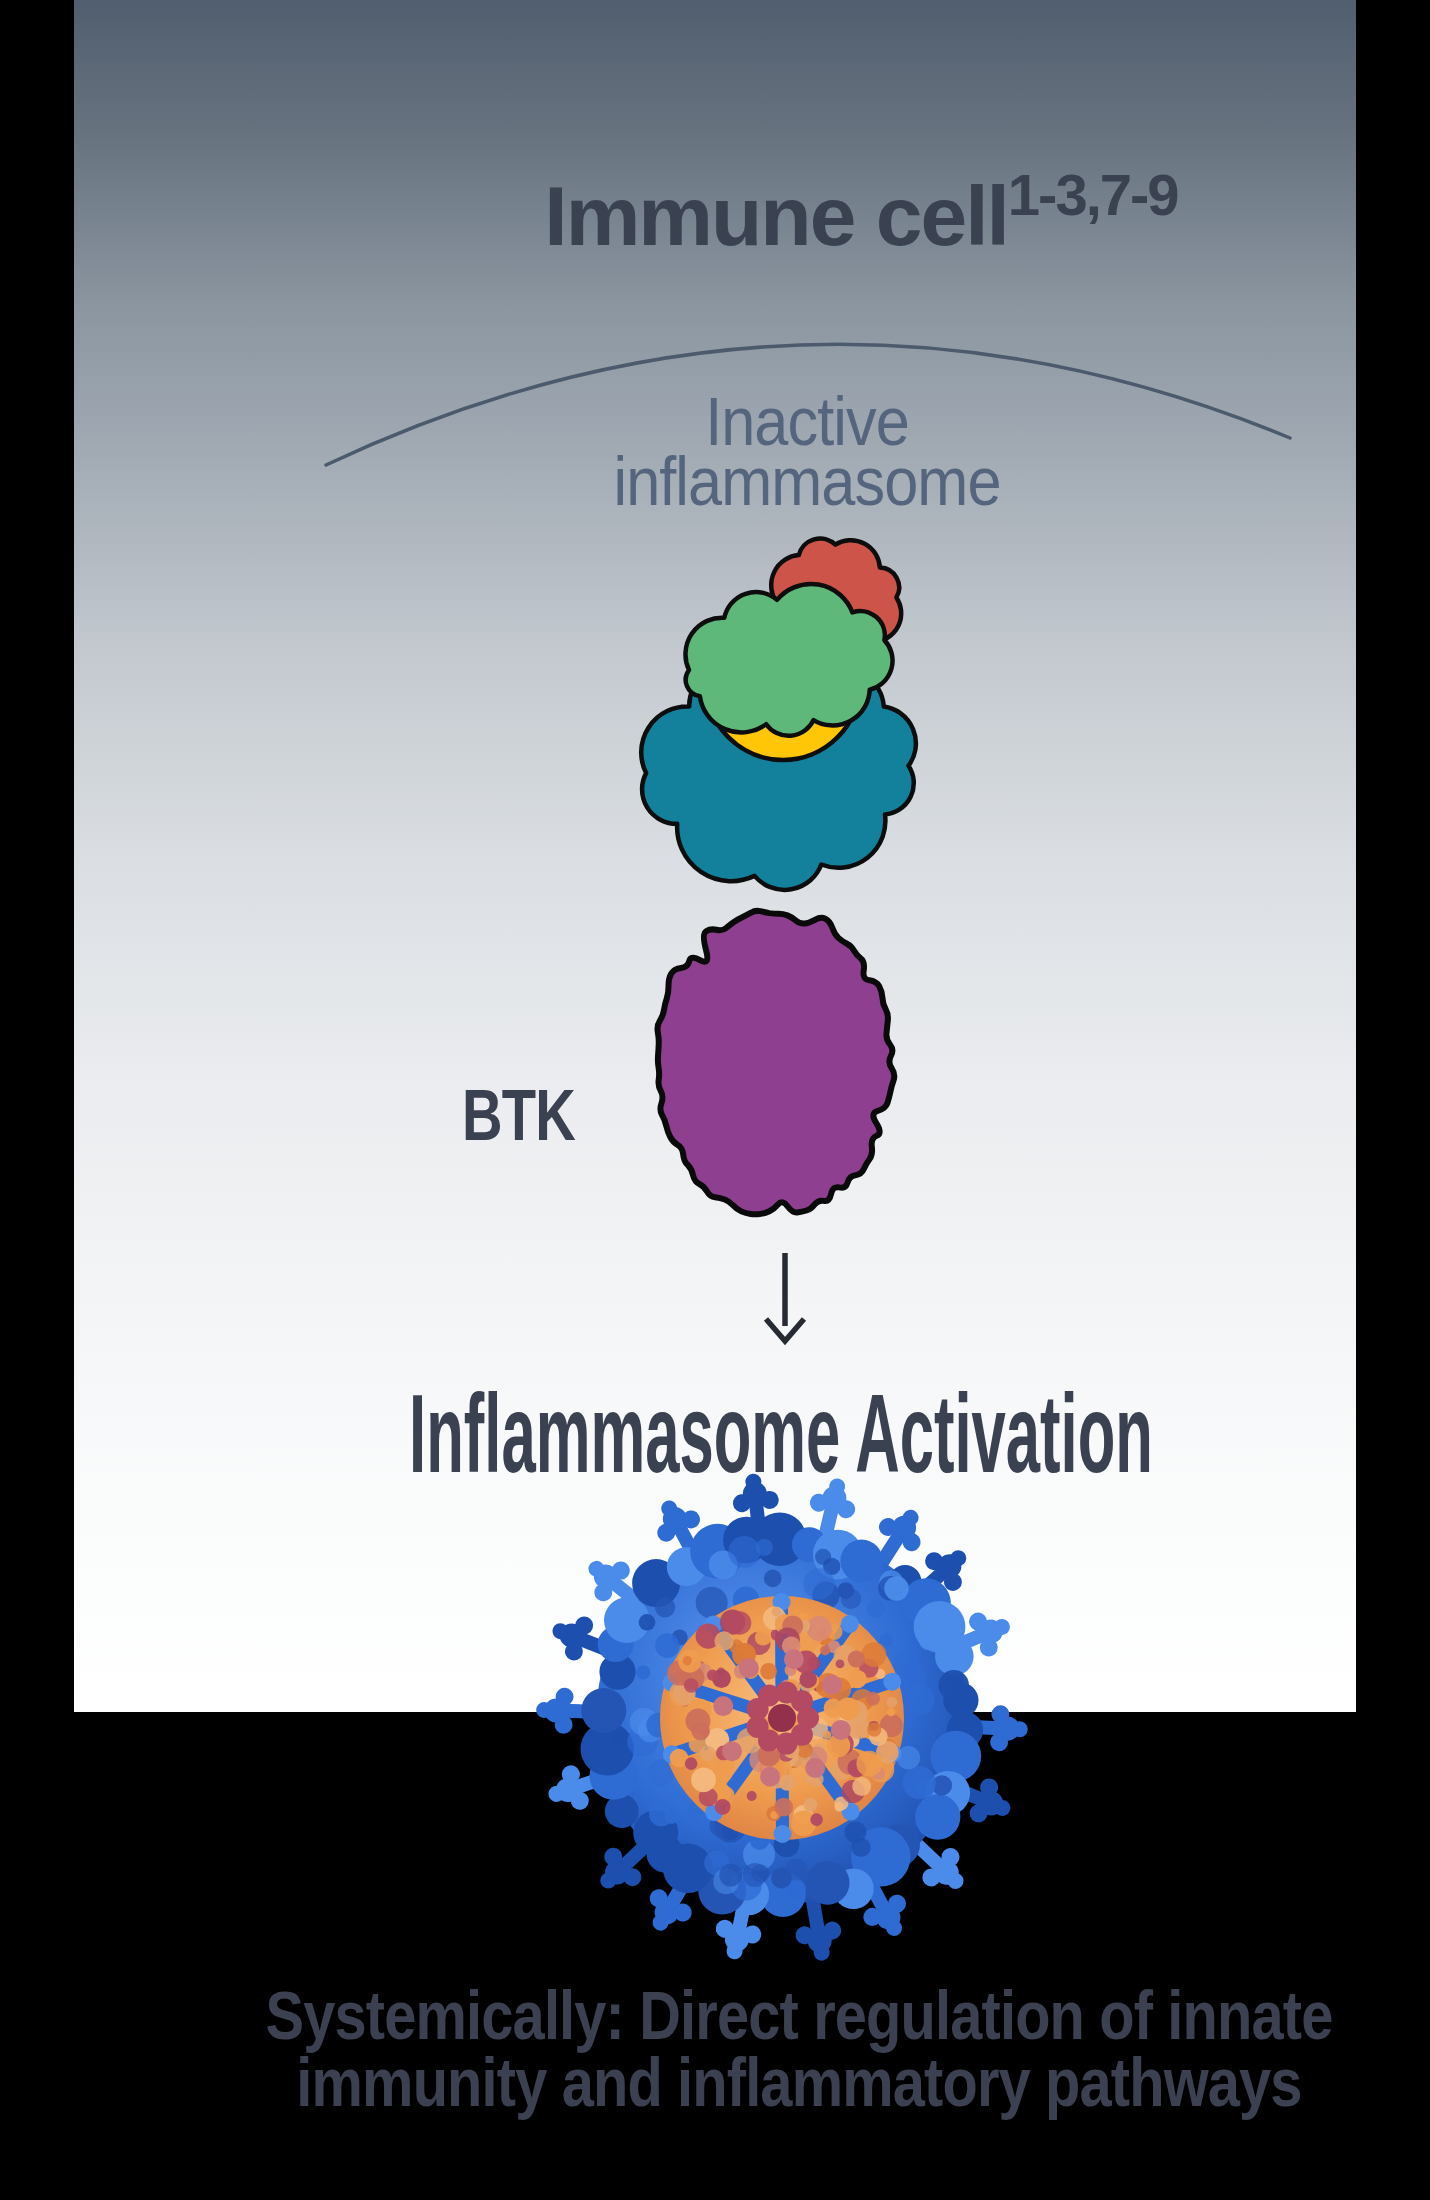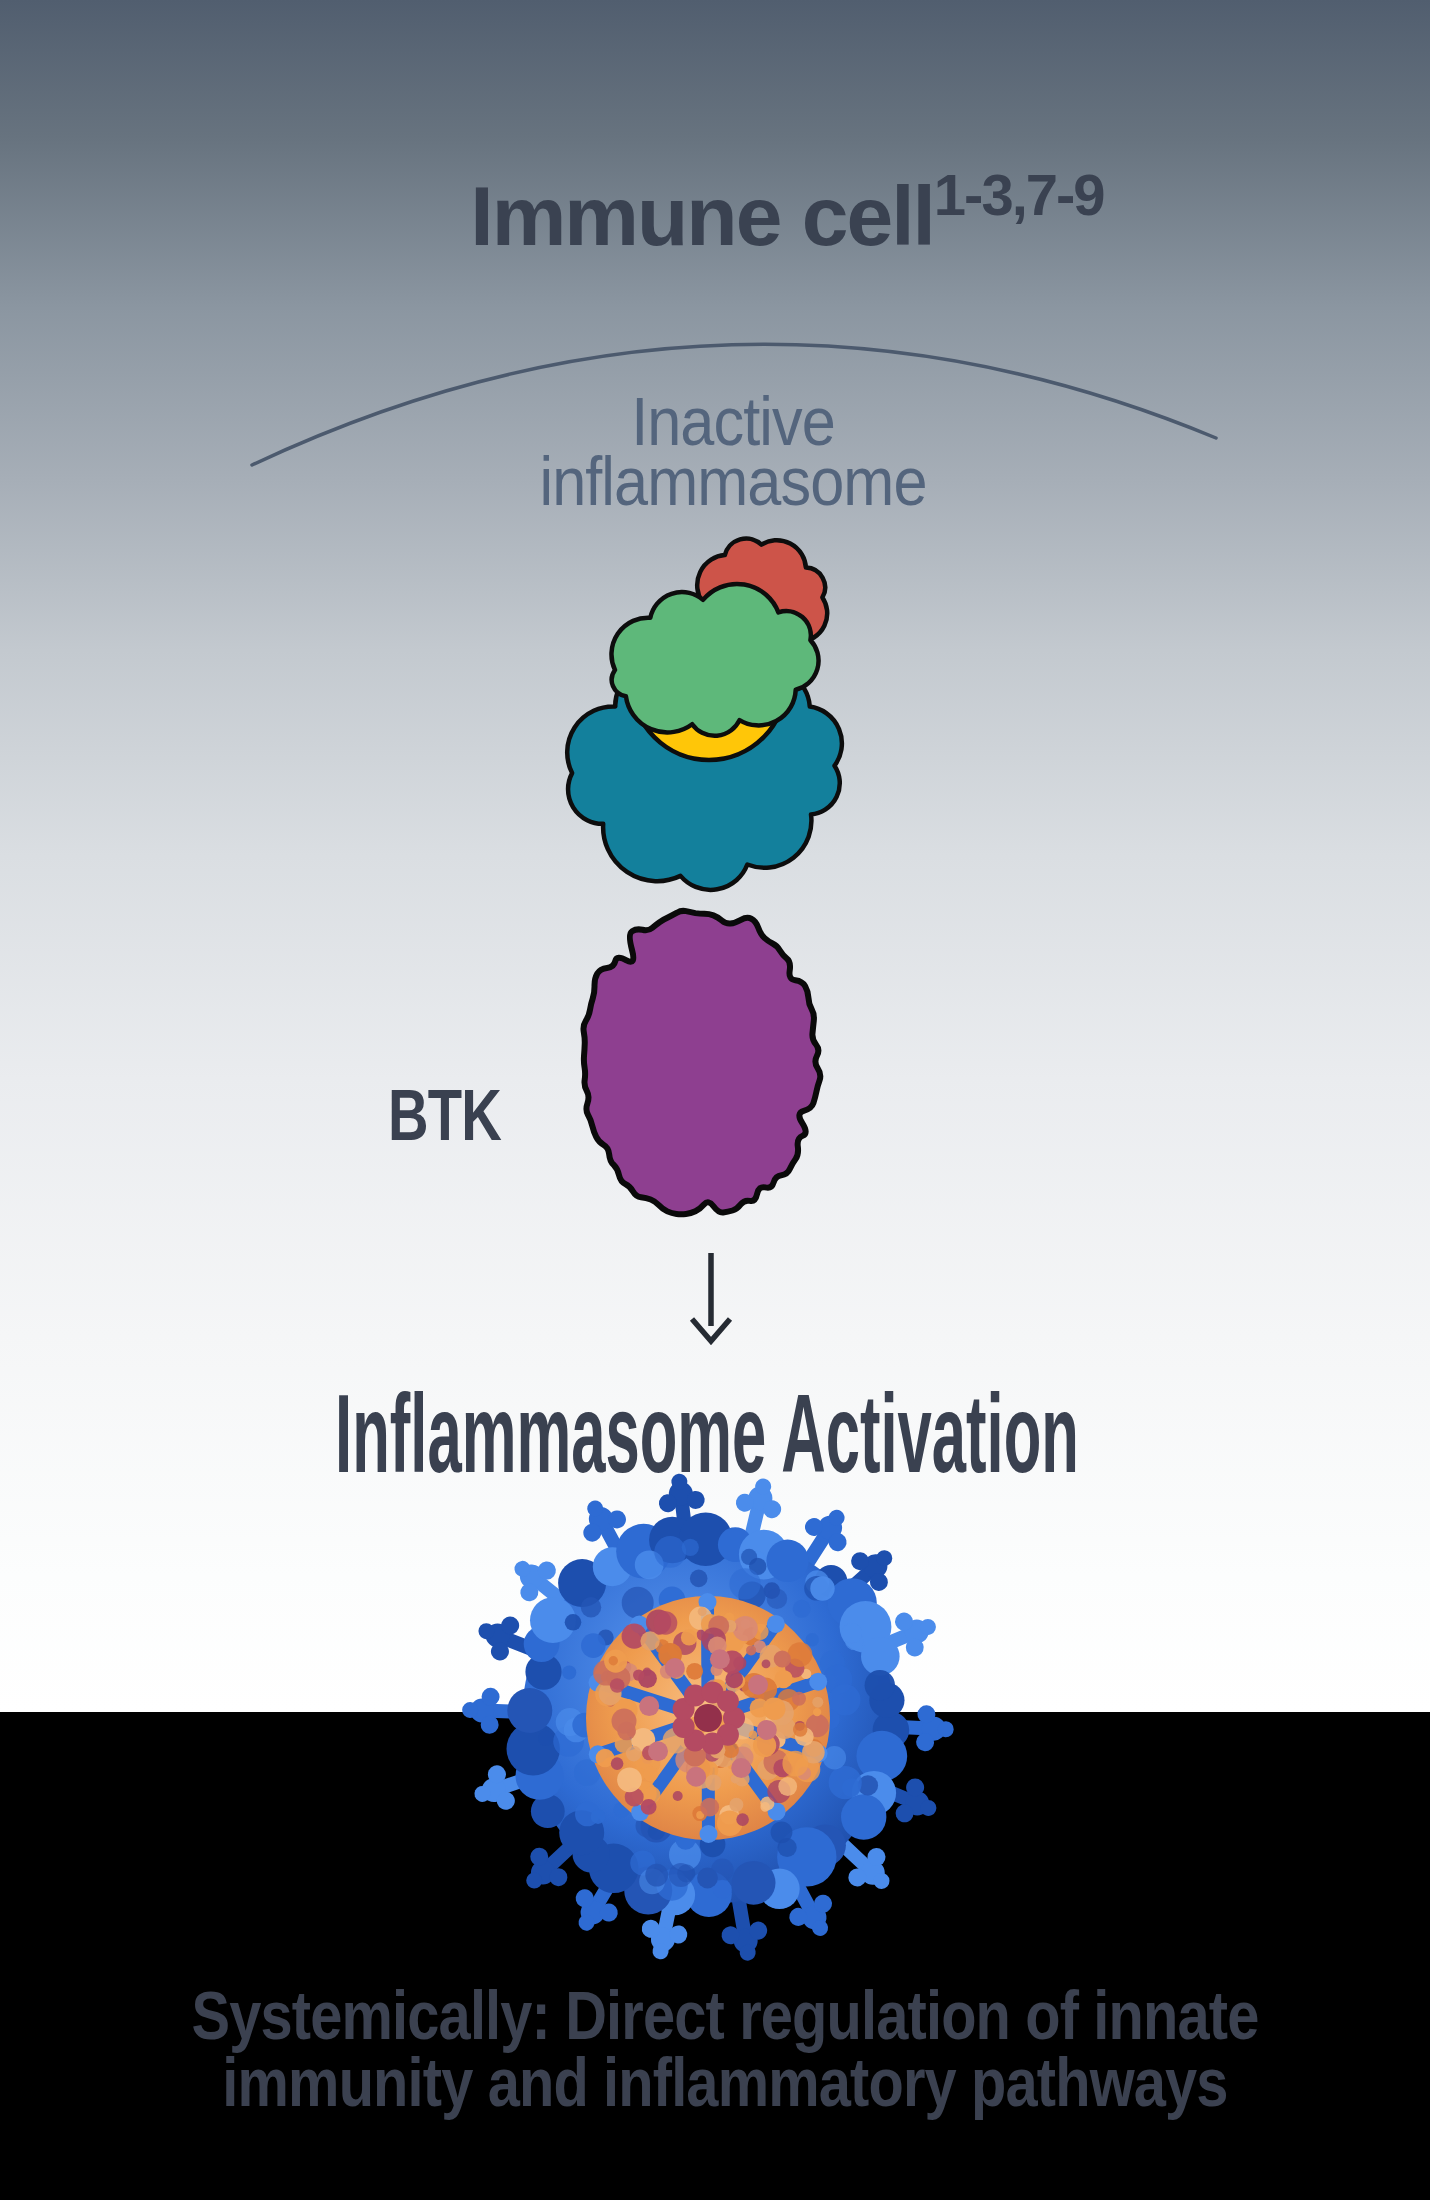--- a/index.html
+++ b/index.html
@@ -1,17 +1,17 @@
 <!DOCTYPE html>
 <html><head>
 <meta charset="utf-8">
 <style>
   html,body{margin:0;padding:0;background:#000;}
   .stage{
-    position:relative;width:1430px;height:2200px;margin:0 auto;overflow:hidden;
+    position:relative;width:1282px;height:2200px;margin:0 auto;overflow:hidden;
     font-family:"Liberation Sans",sans-serif;background:#fff;
   }
   .bg-gradient{
     position:absolute;left:0;top:0;width:1430px;height:1712px;
     background:linear-gradient(180deg,
       #515e6f 0%,
       #67737f 8%,
       #8b96a1 18%,
       #a6aeb7 28%,
       #c3c9cf 38%,

